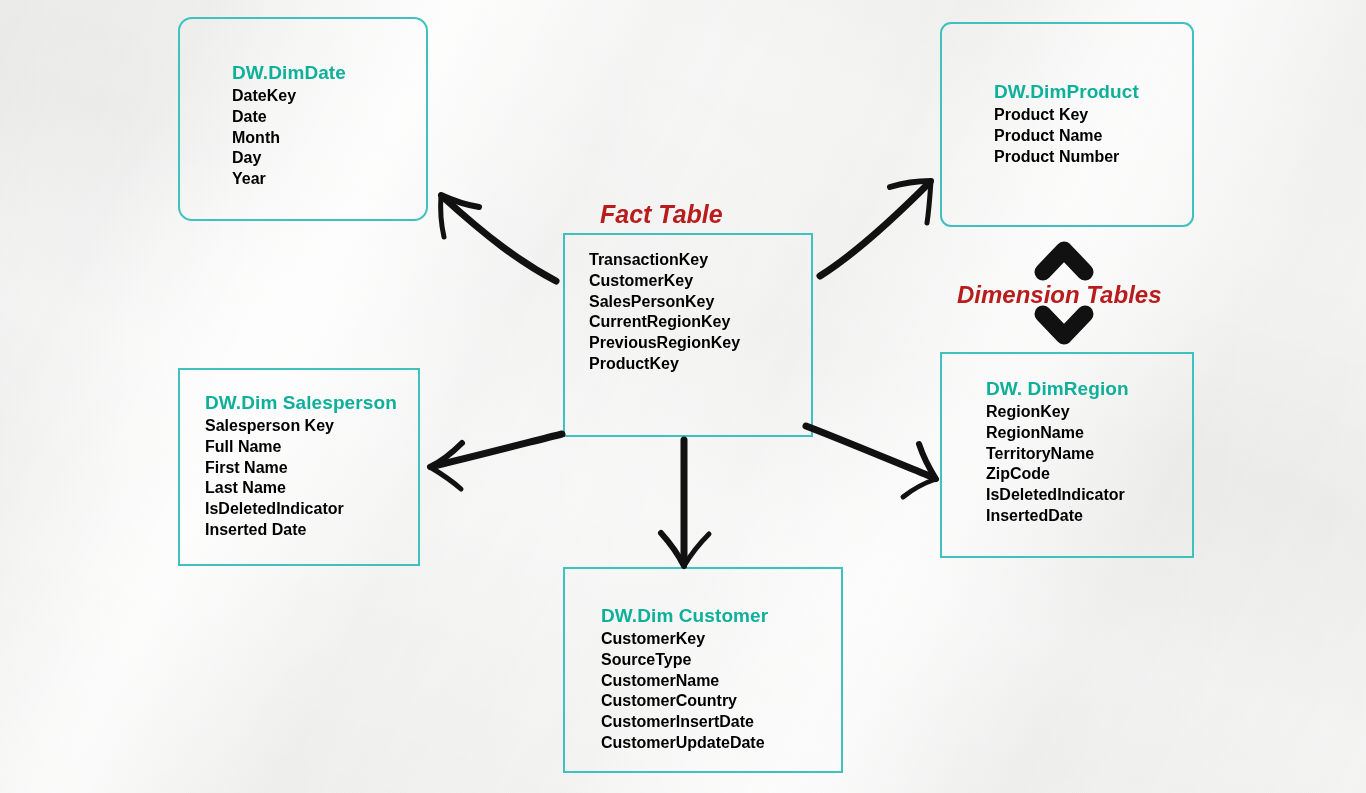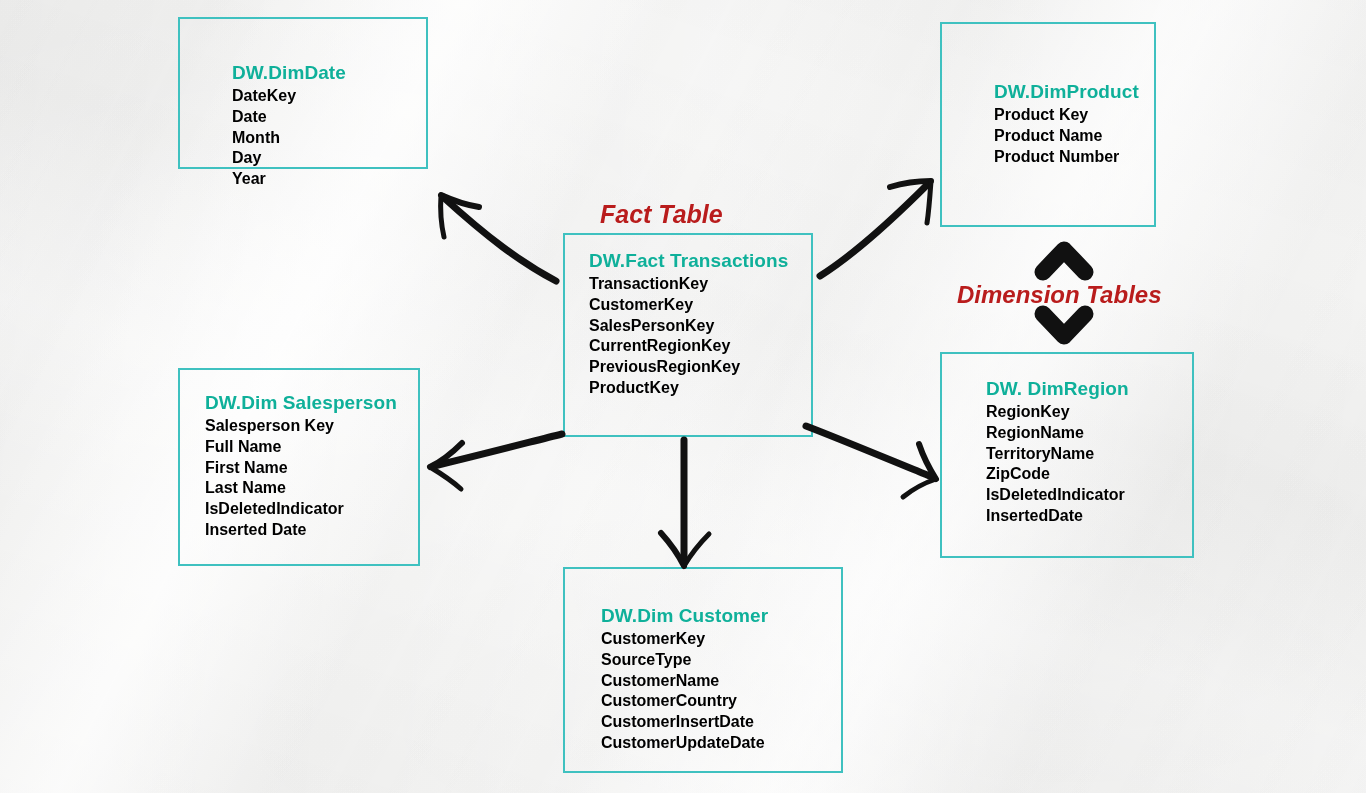--- a/index.html
+++ b/index.html
@@ -75,45 +75,44 @@
     position: absolute;
     inset: 0;
     pointer-events: none;
   }
 </style>
 </head>
 <body>
 
 <div id="paper-texture"></div>
 
-<div class="entity-box" id="box-dim-date" style="left:178px; top:17px; width:250px; height:152px;">
+<div class="entity-box" id="box-dim-date" style="left:178px; top:17px; width:250px; height:204px;border-radius:14px;">
   <div class="entity-inner" style="left:52px; top:43px;">
     <div class="entity-title">DW.DimDate</div>
     <div class="field">DateKey</div>
     <div class="field">Date</div>
     <div class="field">Month</div>
     <div class="field">Day</div>
     <div class="field">Year</div>
   </div>
 </div>
 
-<div class="entity-box" id="box-dim-product" style="left:940px; top:22px; width:216px; height:205px;">
+<div class="entity-box" id="box-dim-product" style="left:940px; top:22px; width:254px; height:205px;border-radius:11px;">
   <div class="entity-inner" style="left:52px; top:57px;">
     <div class="entity-title">DW.DimProduct</div>
     <div class="field">Product Key</div>
     <div class="field">Product Name</div>
     <div class="field">Product Number</div>
   </div>
 </div>
 
 <div class="caption" id="fact-table-caption">Fact Table</div>
 
 <div class="entity-box" id="box-fact-transactions" style="left:563px; top:233px; width:250px; height:204px;">
   <div class="entity-inner" style="left:24px; top:15px;">
-    <div class="entity-title">DW.Fact Transactions</div>
     <div class="field">TransactionKey</div>
     <div class="field">CustomerKey</div>
     <div class="field">SalesPersonKey</div>
     <div class="field">CurrentRegionKey</div>
     <div class="field">PreviousRegionKey</div>
     <div class="field">ProductKey</div>
   </div>
 </div>
 
 <div class="entity-box" id="box-dim-salesperson" style="left:178px; top:368px; width:242px; height:198px;">

